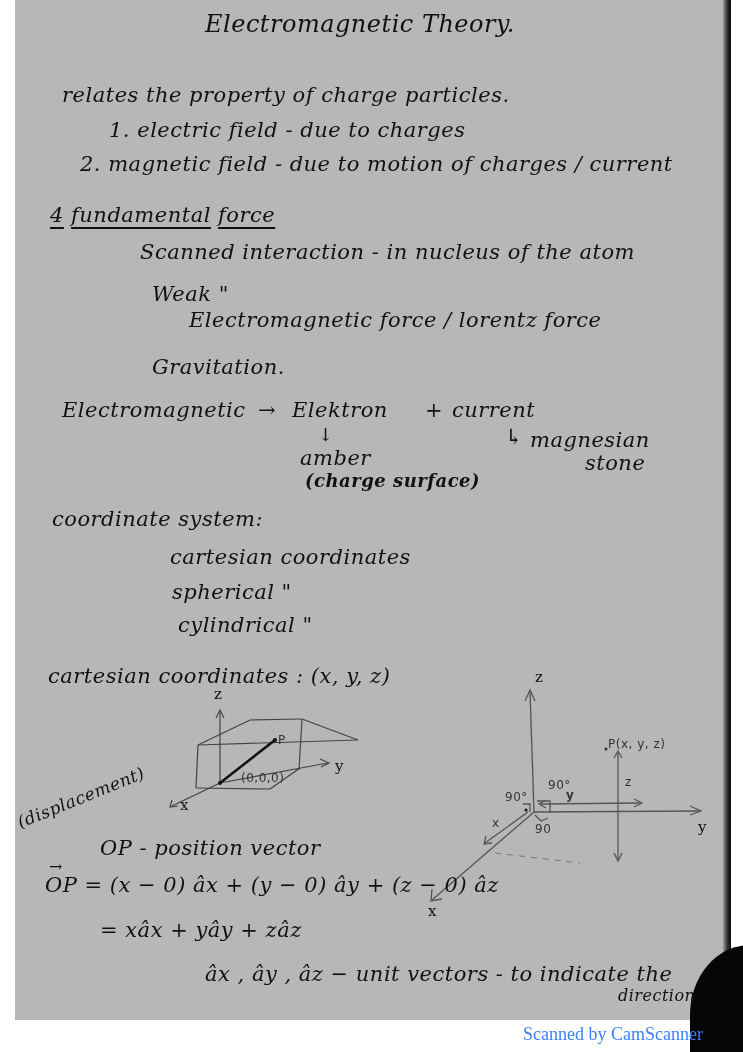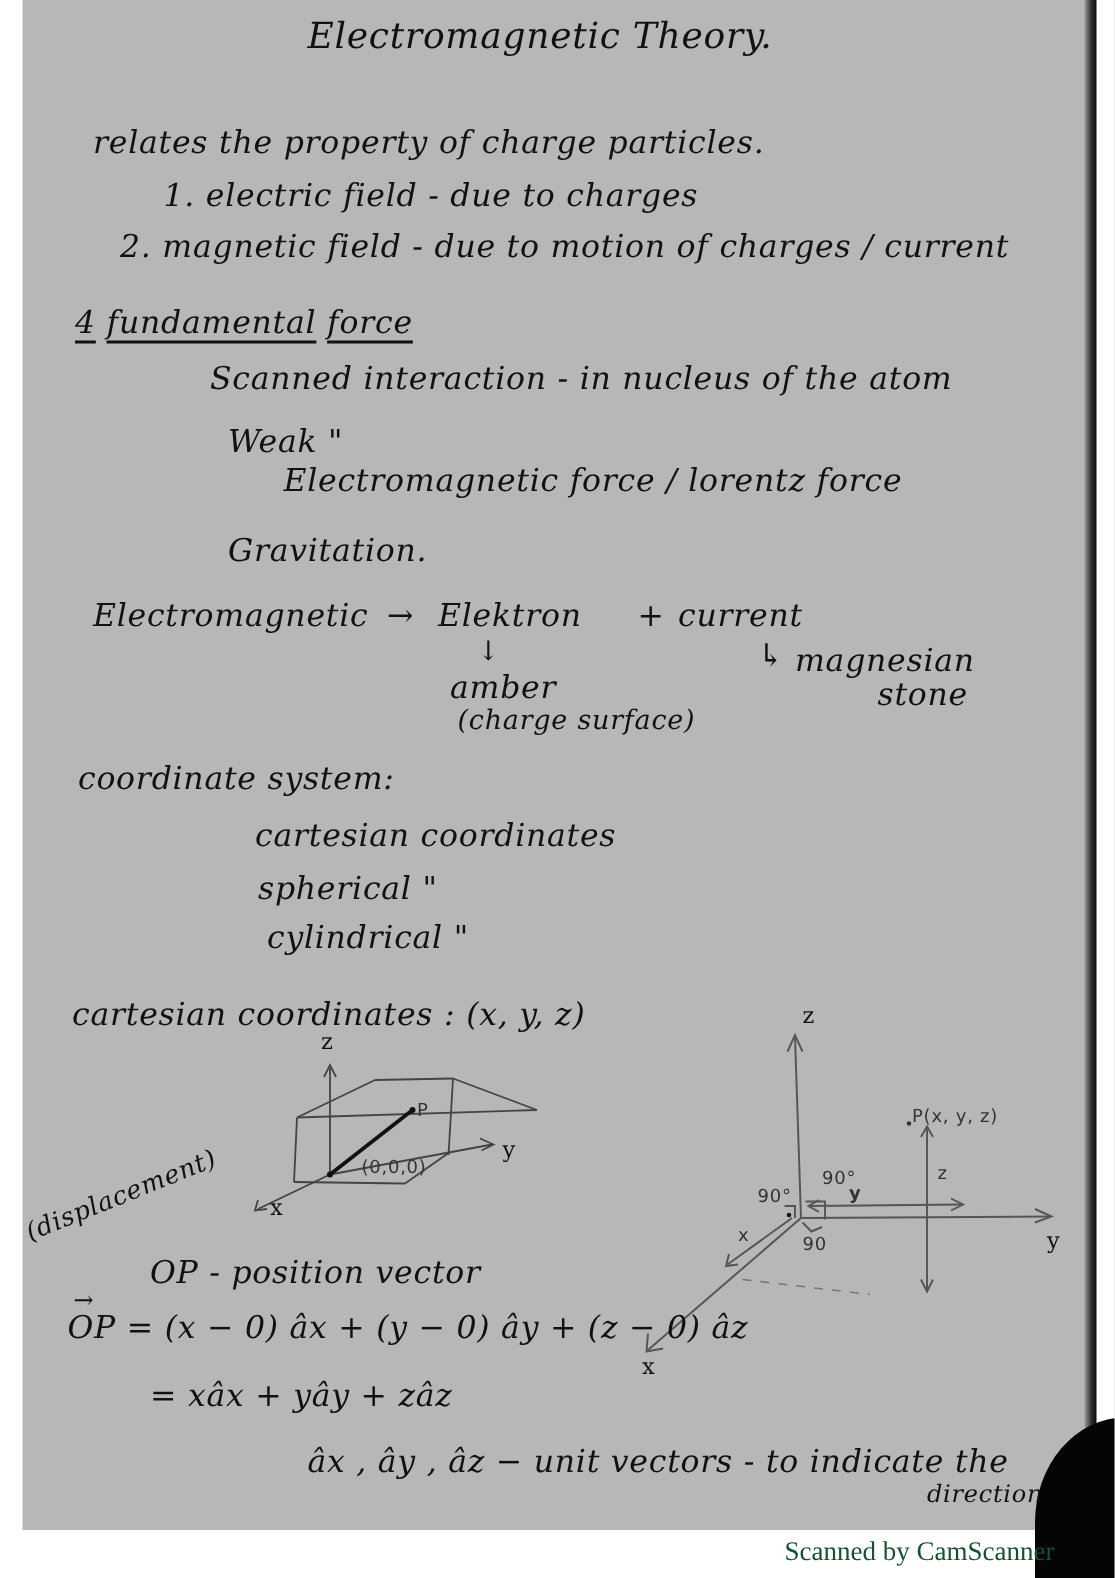--- a/index.html
+++ b/index.html
@@ -19,21 +19,21 @@
     .line {
       position: absolute; white-space: nowrap; color: #111;
       font-family: "DejaVu Serif", serif; font-style: italic;
       font-size: 21px; letter-spacing: 0.5px;
     }
     .small { font-size: 15px; }
     .tiny { font-size: 12px; font-style: normal; font-family: "DejaVu Sans", sans-serif; color: #333; }
     .underline { text-decoration: underline; text-underline-offset: 5px; }
     .footer {
       position: absolute; right: 40px; top: 1024px;
-      font-family: "Liberation Serif", serif; font-size: 18px; color: #14532d;
+      font-family: "Liberation Serif", serif; font-size: 18px; color: #3b82f6;
     }
     svg { position: absolute; overflow: visible; }
     .vec { position: relative; display: inline-block; }
     .vec::before { content: "\2192"; position: absolute; top: -16px; left: 4px; font-size: 16px; font-style: normal; }
   </style>
 </head>
 <body>
 
 <div class="page"></div>
 <div class="edge-shadow"></div>
@@ -55,21 +55,21 @@
 <div class="line" style="left:152px; top:308px;margin-left:37px;">Electromagnetic force / lorentz force</div>
 <div class="line" style="left:152px; top:355px;">Gravitation.</div>
 
 <div class="line" style="left:62px; top:398px;">Electromagnetic</div>
 <div class="line" style="left:258px; top:398px;">→</div>
 <div class="line" style="left:292px; top:398px;">Elektron</div>
 <div class="line" style="left:425px; top:398px;">+</div>
 <div class="line" style="left:452px; top:398px;">current</div>
 <div class="line" style="left:318px; top:424px; font-size:18px;">↓</div>
 <div class="line" style="left:300px; top:446px;">amber</div>
-<div class="line" style="left:305px; top:470px; font-size:18px;">(charge surface)</div>
+<div class="line" style="left:305px; top:470px; font-size:18px;font-weight:bold;">(charge surface)</div>
 <div class="line" style="left:505px; top:425px;">↳</div>
 <div class="line" style="left:530px; top:428px;font-style:italic;">magnesian</div>
 <div class="line" style="left:585px; top:451px;">stone</div>
 
 <div class="line" style="left:52px; top:507px;">coordinate system:</div>
 <div class="line" style="left:170px; top:545px;">cartesian coordinates</div>
 <div class="line" style="left:172px; top:580px;">spherical          "</div>
 <div class="line" style="left:178px; top:613px;">cylindrical          "</div>
 
 <div class="line" style="left:48px; top:664px;">cartesian coordinates : (x, y, z)</div>

